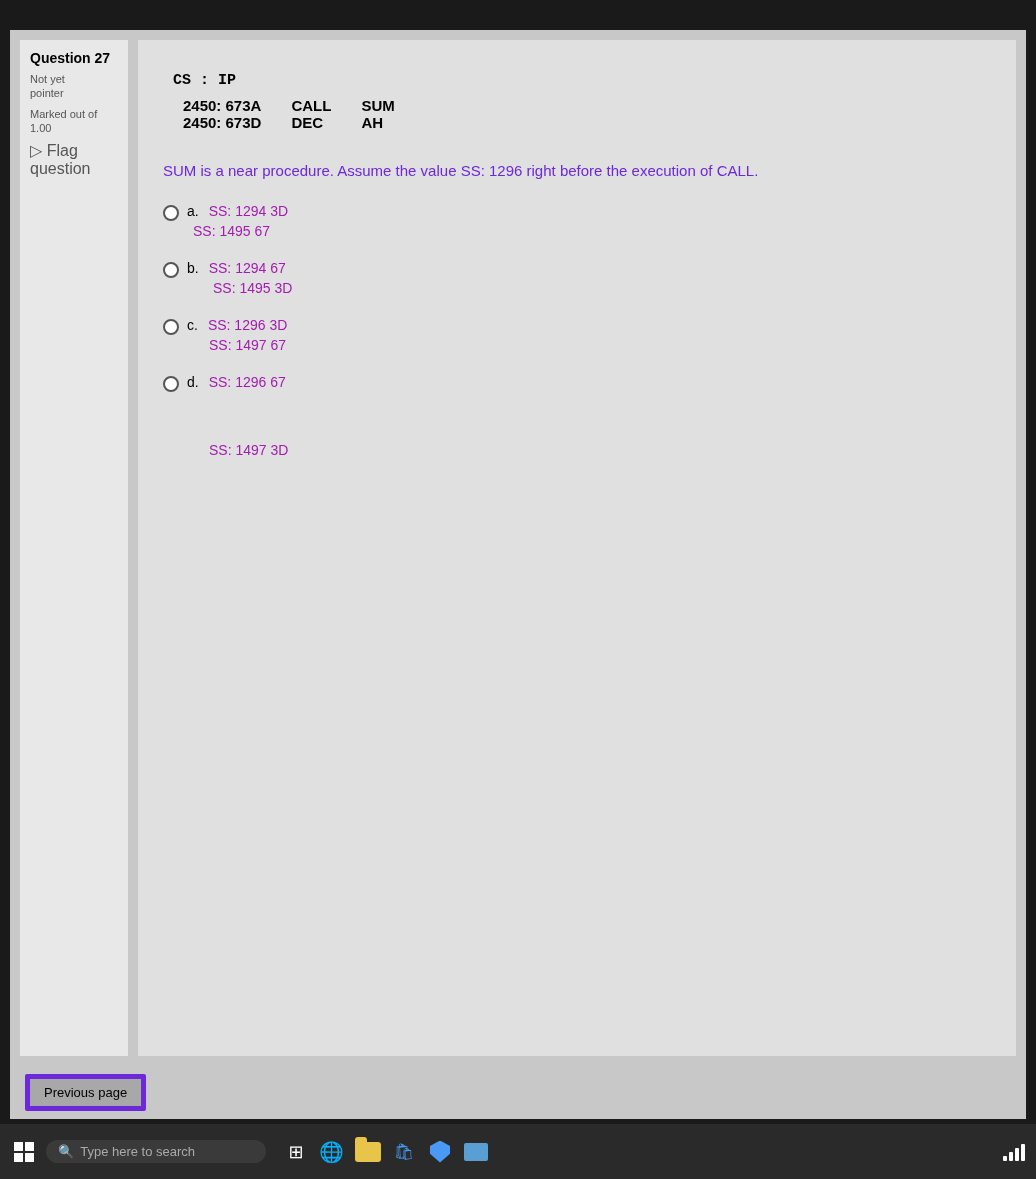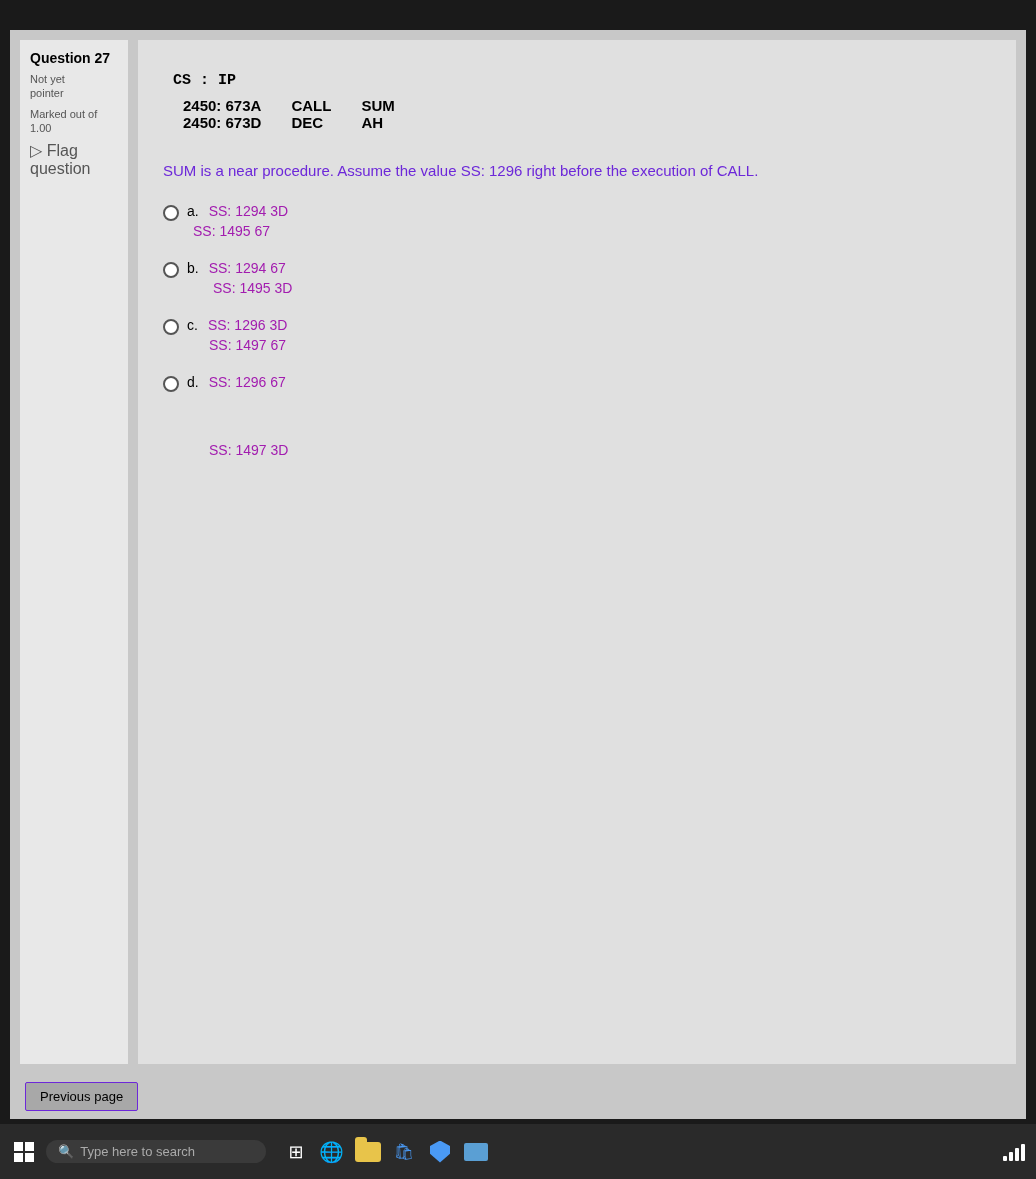--- a/index.html
+++ b/index.html
@@ -164,21 +164,21 @@
 
     .bottom-bar {
       padding: 8px 15px;
       background: #c8c8c8;
       display: flex;
       align-items: center;
     }
 
     .prev-page-btn {
       background: #a8a8a8;
-      border: 1px solid #6d28d9;
+      border: 5px solid #6d28d9;
       padding: 6px 14px;
       font-size: 13px;
       cursor: pointer;
       border-radius: 2px;
     }
 
     .taskbar {
       position: absolute;
       bottom: 0;
       left: 0;

